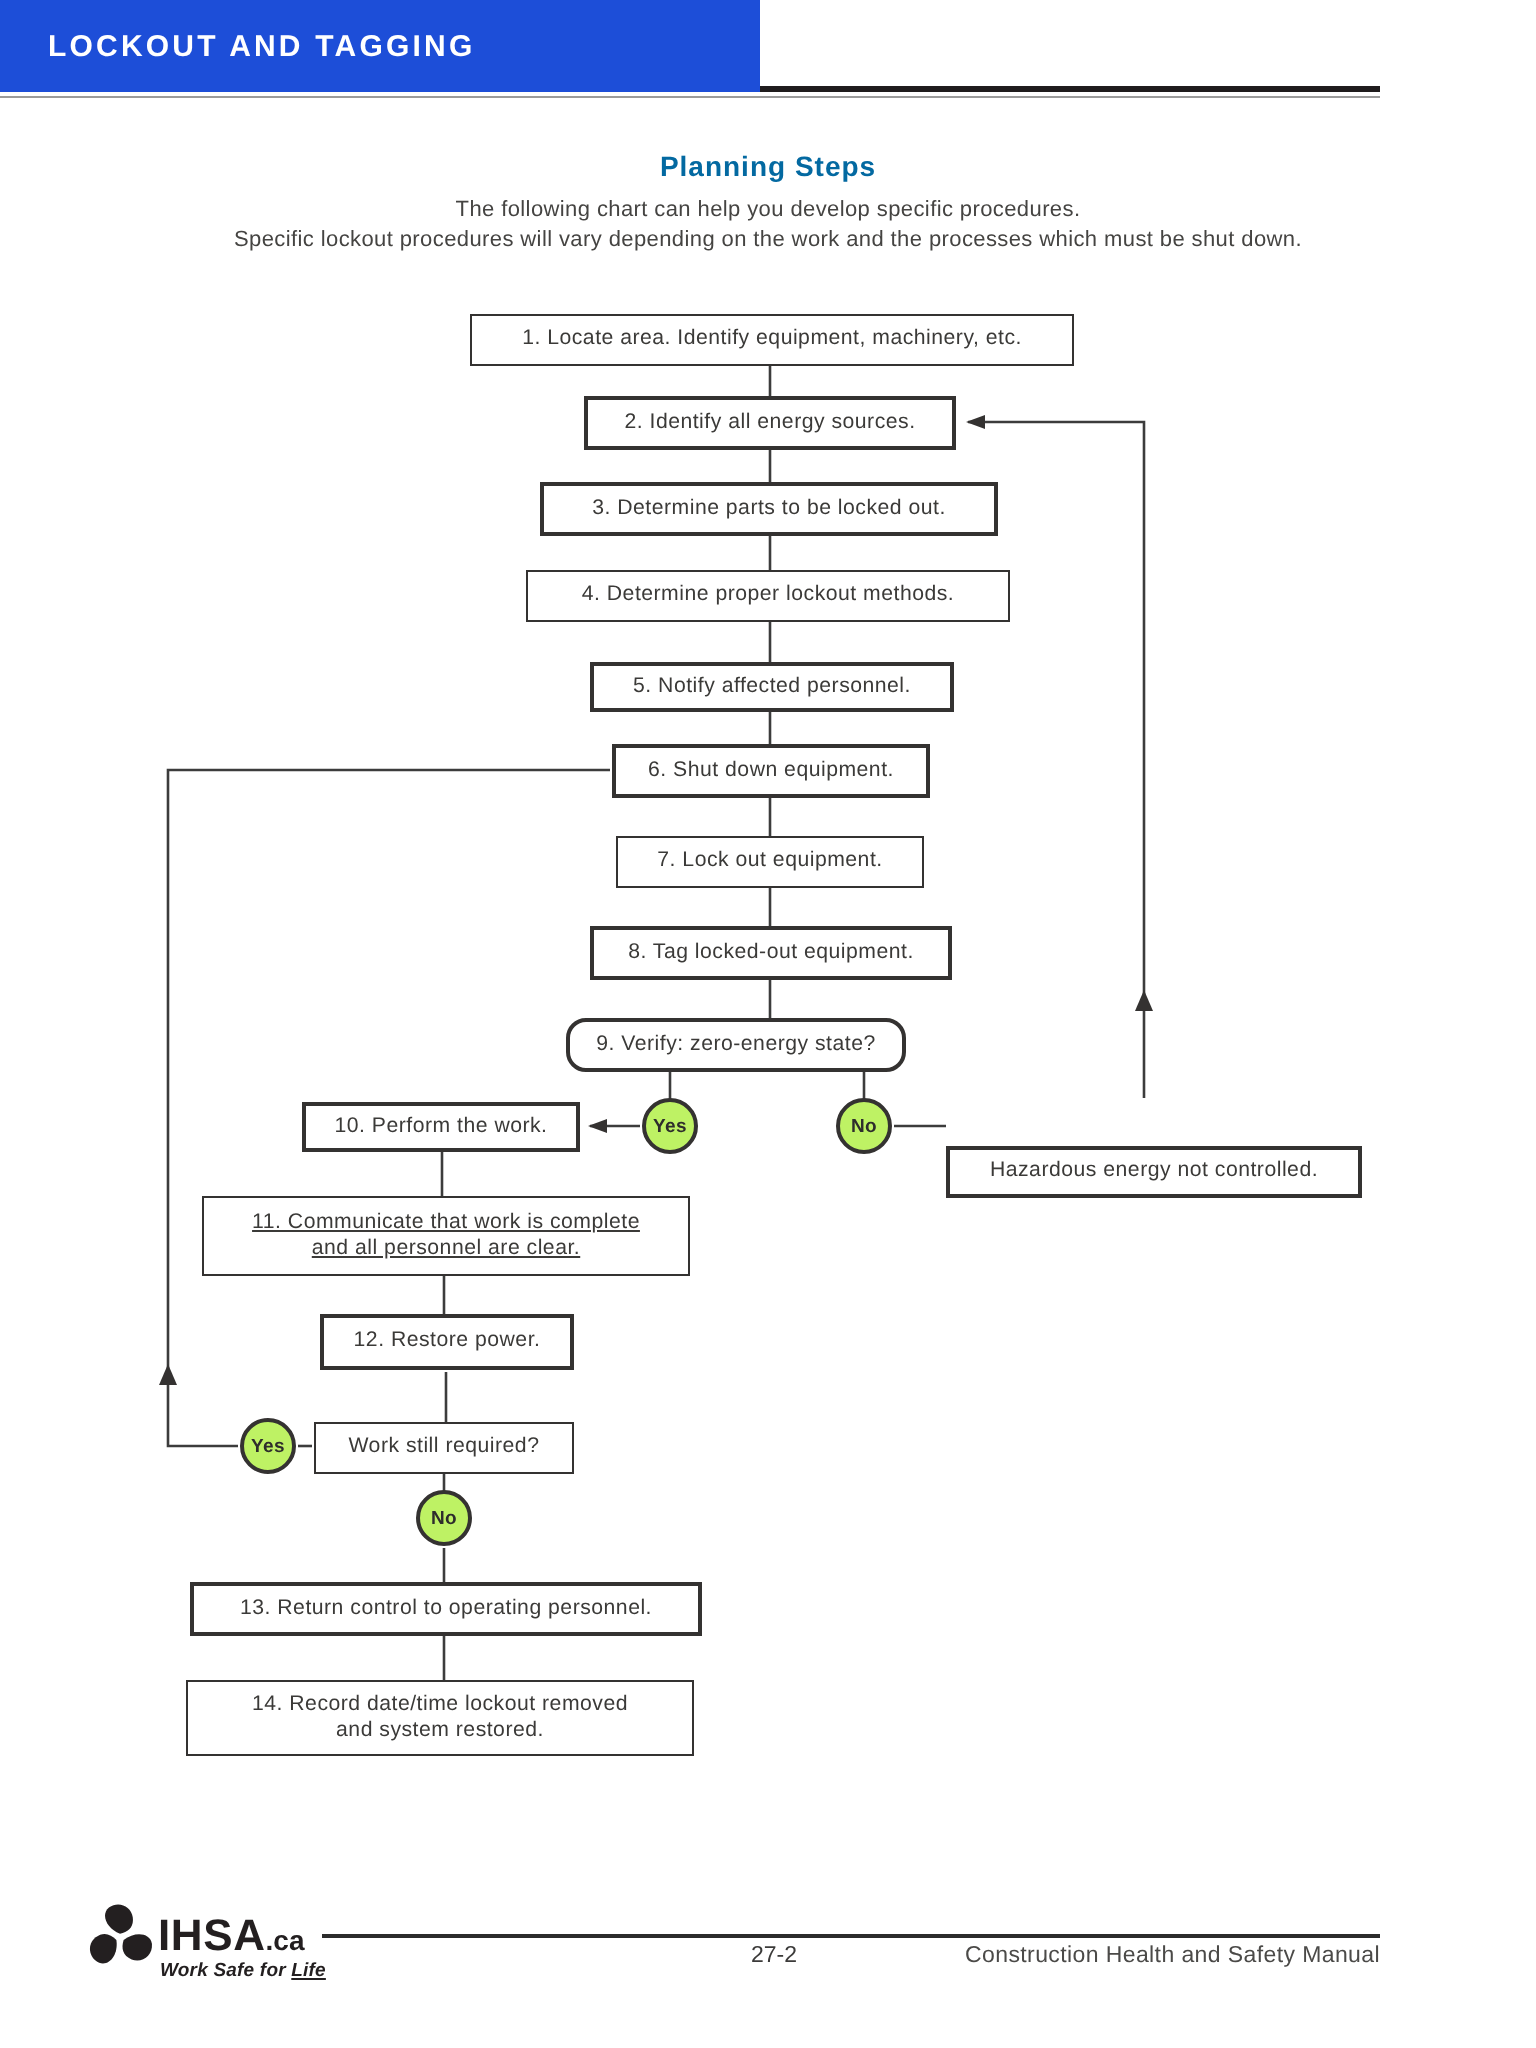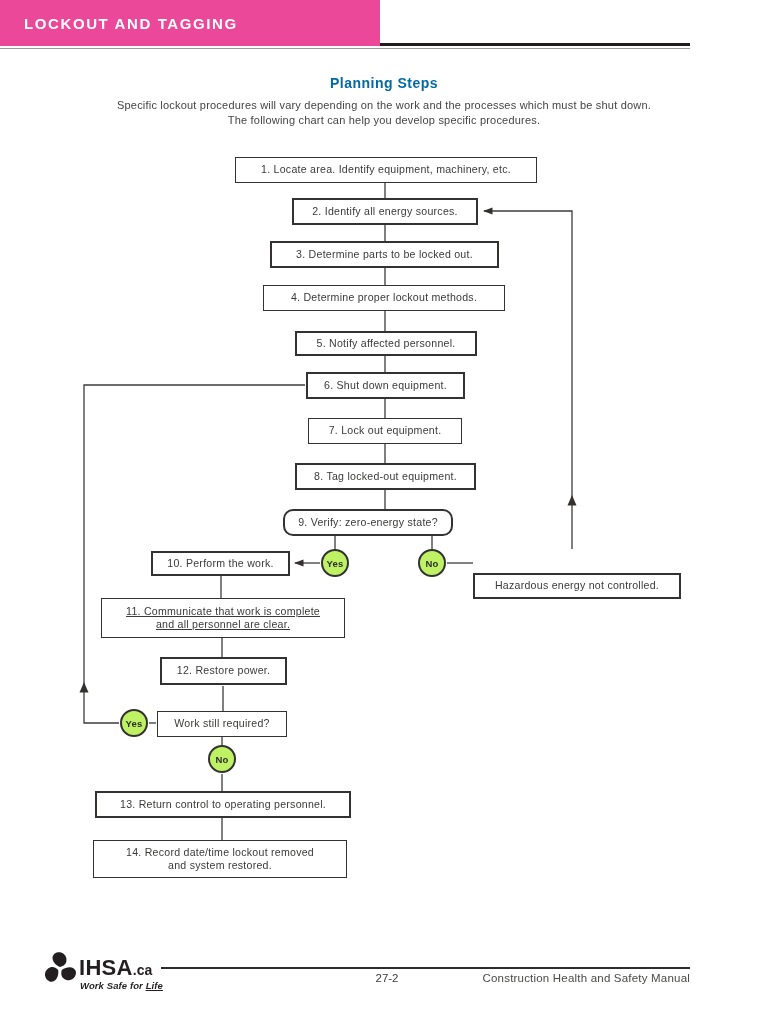--- a/index.html
+++ b/index.html
@@ -9,21 +9,21 @@
     background: #ffffff;
     color: #2e2d2c;
     position: relative;
     overflow: hidden;
   }
   .page { position: absolute; inset: 0; width: 768px; height: 1024px; background:#fff; }
 
   
   .header-bar {
     position: absolute; left: 0; top: 0; width: 380px; height: 46px;
-    background: #ec4899; display: flex; align-items: center;
+    background: #1d4ed8; display: flex; align-items: center;
   }
   .header-bar .title {
     color: #ffffff; font-size: 15px; font-weight: 800;
     letter-spacing: 1.6px; padding-left: 24px; white-space: nowrap;
   }
   .header-rule-dark {
     position: absolute; left: 380px; top: 43px; width: 310px; height: 3px;
     background: #1f1c1d;
   }
   .header-rule-light {
@@ -81,22 +81,22 @@
 <div class="page">
 
   <div class="header-bar">
     <span class="title">LOCKOUT AND TAGGING</span>
   </div>
   <div class="header-rule-dark"></div>
   <div class="header-rule-light"></div>
 
   <div class="doc-title">Planning Steps</div>
   <div class="intro">
+    <div>The following chart can help you develop specific procedures.</div>
     <div>Specific lockout procedures will vary depending on the work and the processes which must be shut down.</div>
-    <div>The following chart can help you develop specific procedures.</div>
   </div>
 
   <div class="flow">
 
     <svg class="connectors" width="768" height="1024" viewBox="0 0 768 1024">
       <defs>
         <marker id="ah" markerWidth="11" markerHeight="9" refX="8.5" refY="3.5" orient="auto" markerUnits="userSpaceOnUse">
           <path d="M0,0 L9.5,3.5 L0,7 Z" fill="#343231"></path>
         </marker>
       </defs>

